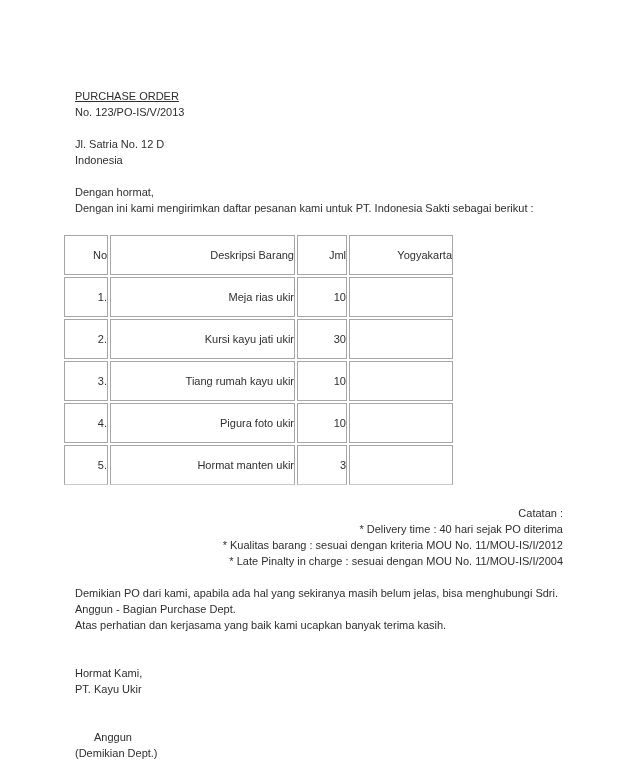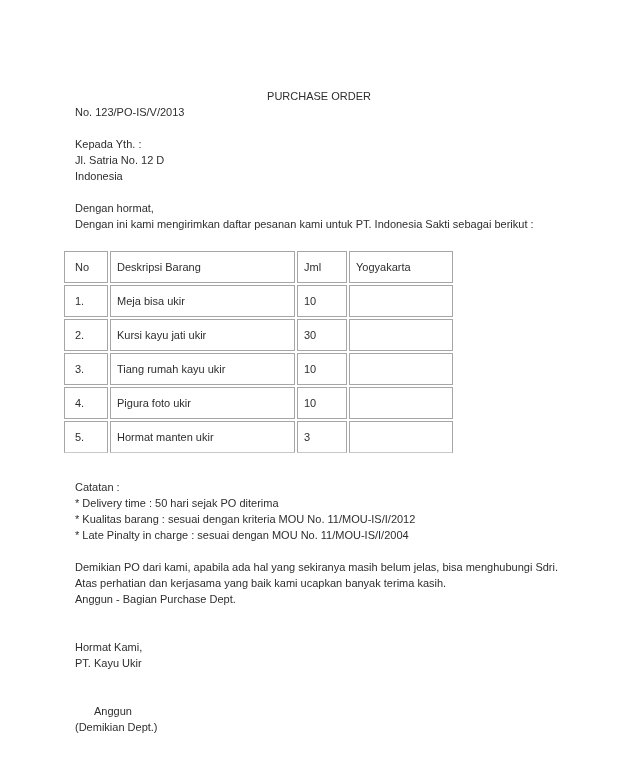--- a/index.html
+++ b/index.html
@@ -17,65 +17,64 @@
     font-family: "Liberation Sans", sans-serif;
     font-size: 11px;
     color: var(--text, #2e2e2e);
     overflow: hidden;
   }
   .ln {
     line-height: 16px;
     white-space: pre-wrap;
   }
   .title {
-    text-align: center;
     line-height: 16px;
+    text-decoration: underline;
   }
   .sp16 { height: 16px; }
   .sp32 { height: 32px; }
   .indent { padding-left: 19px; }
 
   table.po-table {
     border-collapse: separate;
     border-spacing: 2px;
     table-layout: fixed;
     width: 393px;
     margin: 17px 0 0 -13px;
   }
   .po-table th, .po-table td {
     border: 1px solid var(--table-border, #a6a6a6);
     font-weight: normal;
-    text-align: left;
+    text-align: right;
     vertical-align: middle;
-    height: 32px;
-    padding: 0 12px 0 6px;
+    height: 40px;
+    padding: 0 0 0 6px;
     font-size: 11px;
     line-height: 14px;
     box-sizing: border-box;
     overflow: hidden;
     background: #ffffff;
   }
   .po-table .col-no { padding-left: 10px; }
   .po-table tr:last-child th,
   .po-table tr:last-child td {
     border-bottom-color: var(--table-border-faded, #c9c9c9);
   }
-  .notes-block { margin-top: 24px; }
+  .notes-block { margin-top: 18px; text-align: right; }
 </style>
 </head>
 <body>
 
 <div class="page">
 
   <div class="title ln">PURCHASE ORDER</div>
   <div class="ln">No. 123/PO-IS/V/2013</div>
 
   <div class="sp16"></div>
 
-  <div class="ln">Kepada Yth. :</div>
   <div class="ln">Jl. Satria No. 12 D</div>
   <div class="ln">Indonesia</div>
 
   <div class="sp16"></div>
 
   <div class="ln">Dengan hormat,</div>
   <div class="ln">Dengan ini kami mengirimkan daftar pesanan kami untuk PT. Indonesia Sakti sebagai berikut :</div>
 
   <table class="po-table">
     <colgroup>
@@ -86,21 +85,21 @@
     </colgroup>
     <tbody>
         <tr>
       <th class="col-no">No</th>
       <th>Deskripsi Barang</th>
       <th>Jml</th>
       <th>Yogyakarta</th>
     </tr>
     <tr>
       <td class="col-no">1.</td>
-      <td>Meja bisa ukir</td>
+      <td>Meja rias ukir</td>
       <td>10</td>
       <td></td>
     </tr>
     <tr>
       <td class="col-no">2.</td>
       <td>Kursi kayu jati ukir</td>
       <td>30</td>
       <td></td>
     </tr>
     <tr>
@@ -119,30 +118,30 @@
       <td class="col-no">5.</td>
       <td>Hormat manten ukir</td>
       <td>3</td>
       <td></td>
     </tr>
   </tbody>
     </table>
 
   <div class="notes-block">
     <div class="ln">Catatan :</div>
-    <div class="ln">* Delivery time : 50 hari sejak PO diterima</div>
+    <div class="ln">* Delivery time : 40 hari sejak PO diterima</div>
     <div class="ln">* Kualitas barang : sesuai dengan kriteria MOU No. 11/MOU-IS/I/2012</div>
     <div class="ln">* Late Pinalty in charge : sesuai dengan MOU No. 11/MOU-IS/I/2004</div>
   </div>
 
   <div class="sp16"></div>
 
   <div class="ln">Demikian PO dari kami, apabila ada hal yang sekiranya masih belum jelas, bisa menghubungi Sdri.</div>
+  <div class="ln">Anggun - Bagian Purchase Dept.</div>
   <div class="ln">Atas perhatian dan kerjasama yang baik kami ucapkan banyak terima kasih.</div>
-  <div class="ln">Anggun - Bagian Purchase Dept.</div>
 
   <div class="sp32"></div>
 
   <div class="ln">Hormat Kami,</div>
   <div class="ln">PT. Kayu Ukir</div>
 
   <div class="sp32"></div>
 
   <div class="ln indent">Anggun</div>
   <div class="ln">(Demikian Dept.)</div>

